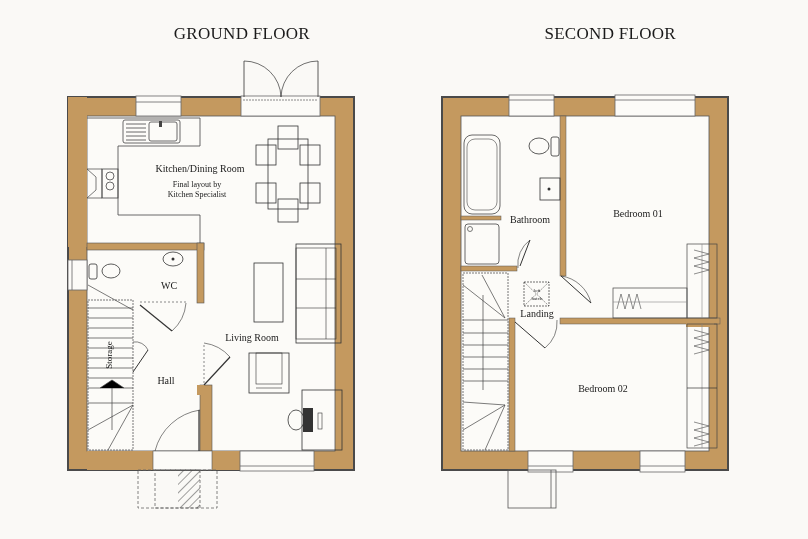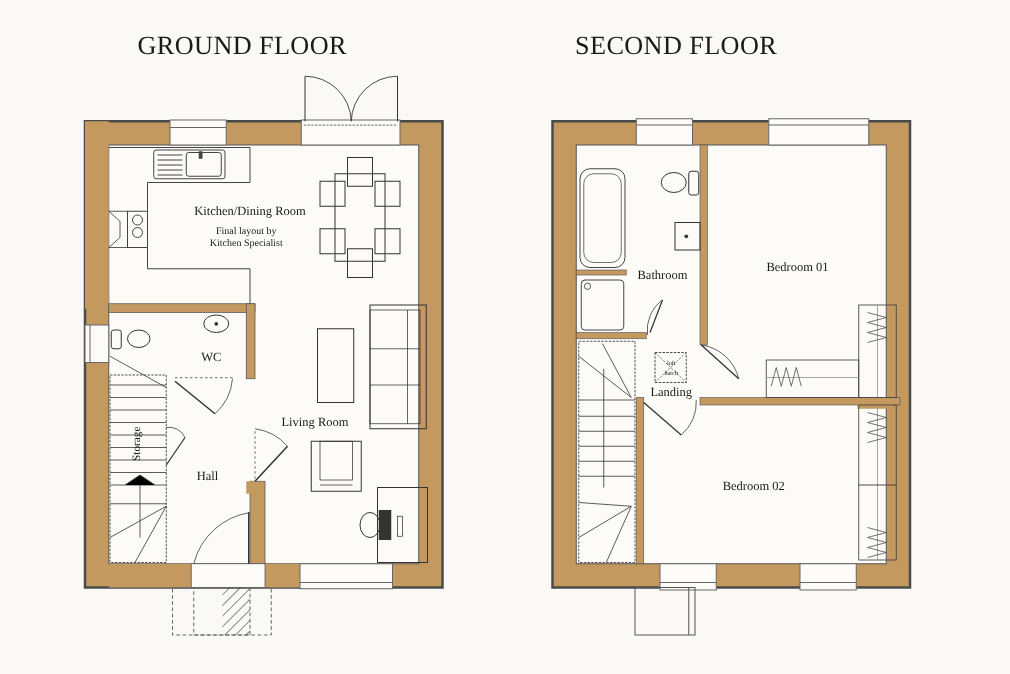--- a/index.html
+++ b/index.html
@@ -5,25 +5,25 @@
   html, body { margin: 0; padding: 0; }
   body {
     width: 808px; height: 539px; overflow: hidden;
     background: #faf9f6;
     font-family: "DejaVu Serif", "Liberation Serif", serif;
     position: relative;
   }
   .floor-title {
     position: absolute; top: 24px;
     font-family: "Liberation Serif", "DejaVu Serif", serif;
-    font-size: 21px; letter-spacing: 0.3px; color: #1a1a1a;
-    text-align: left; width: 200px;
+    font-size: 17px; letter-spacing: 0.3px; color: #1a1a1a;
+    text-align: right; width: 200px;
   }
   #title-ground { left: 110px; }
-  #title-second { left: 460px; }
+  #title-second { left: 476px; }
   svg { position: absolute; left: 0; top: 0; }
   .lbl { font-family: "Liberation Serif", "DejaVu Serif", serif; fill: #1a1a1a; }
 </style>
 </head>
 <body>
 
 <div class="floor-title" id="title-ground">GROUND FLOOR</div>
 <div class="floor-title" id="title-second">SECOND FLOOR</div>
 
 <svg width="808" height="539" viewBox="0 0 808 539">

